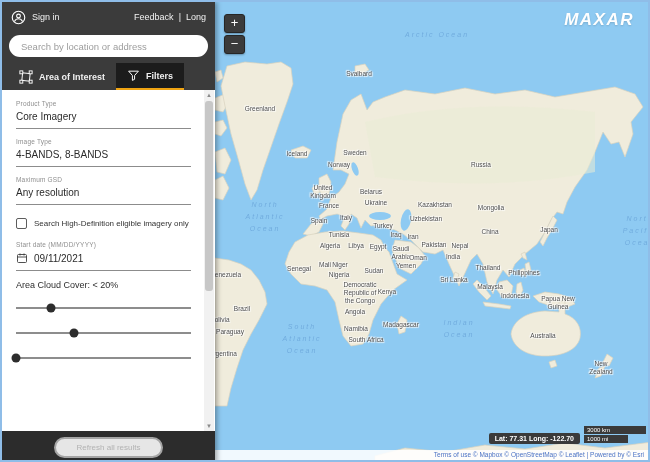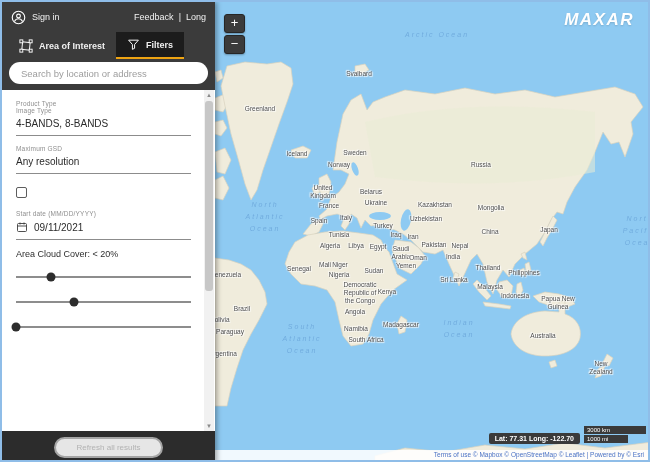--- a/index.html
+++ b/index.html
@@ -237,20 +237,24 @@
         </span>
         <span>Sign in</span>
       </div>
       <div class="sb-links">
         <span>Feedback</span>
         <span>|</span>
         <span>Long</span>
       </div>
     </div>
 
+    <div id="sb-search">
+      <input id="search-input" type="text" placeholder="Search by location or address" style="">
+    </div>
+
     <div id="sb-tabs">
       <div class="tab">
         <span class="icon">
           <svg width="14" height="14" viewBox="0 0 24 24" fill="none" stroke="#fff" stroke-width="1.6">
             <rect x="5.5" y="5.5" width="13" height="13" transform="rotate(6 12 12)"></rect>
             <rect x="1.5" y="1.5" width="5" height="5" fill="#3b3b3b"></rect>
             <rect x="17.5" y="1.5" width="5" height="5" fill="#3b3b3b"></rect>
             <rect x="1.5" y="17.5" width="5" height="5" fill="#3b3b3b"></rect>
             <rect x="17.5" y="17.5" width="5" height="5" fill="#3b3b3b"></rect>
           </svg>
@@ -260,39 +264,37 @@
       <div class="tab active">
         <span class="icon">
           <svg width="13" height="13" viewBox="0 0 24 24" fill="none" stroke="#fff" stroke-width="1.8">
             <path d="M3 4h18l-7 8v7l-4 2v-9L3 4z"></path>
           </svg>
         </span>
         <span>Filters</span>
       </div>
     </div>
 
-    <div id="sb-search">
-      <input id="search-input" type="text" placeholder="Search by location or address" style="">
-    </div>
-
     <div id="panel">
       <div>
         <div class="f-label">Product Type</div>
+        <div class="f-value">Core Imagery</div>
       </div>
       <div>
         <div class="f-label">Image Type</div>
         <div class="f-value">4-BANDS, 8-BANDS</div>
       </div>
       <div>
         <div class="f-label">Maximum GSD</div>
         <div class="f-value">Any resolution</div>
       </div>
 
       <div class="check-row">
         <div class="checkbox"></div>
+        <div class="check-label">Search High-Definition eligible imagery only</div>
       </div>
 
       <div>
         <div class="f-label">Start date (MM/DD/YYYY)</div>
         <div class="f-value date-value">
           <span class="icon">
             <svg width="12" height="12" viewBox="0 0 24 24" fill="none" stroke="#3c3c3c" stroke-width="1.8">
               <rect x="3" y="5" width="18" height="16" rx="2"></rect>
                 <path d="M3 10h18M8 3v4M16 3v4"></path>
             </svg>

